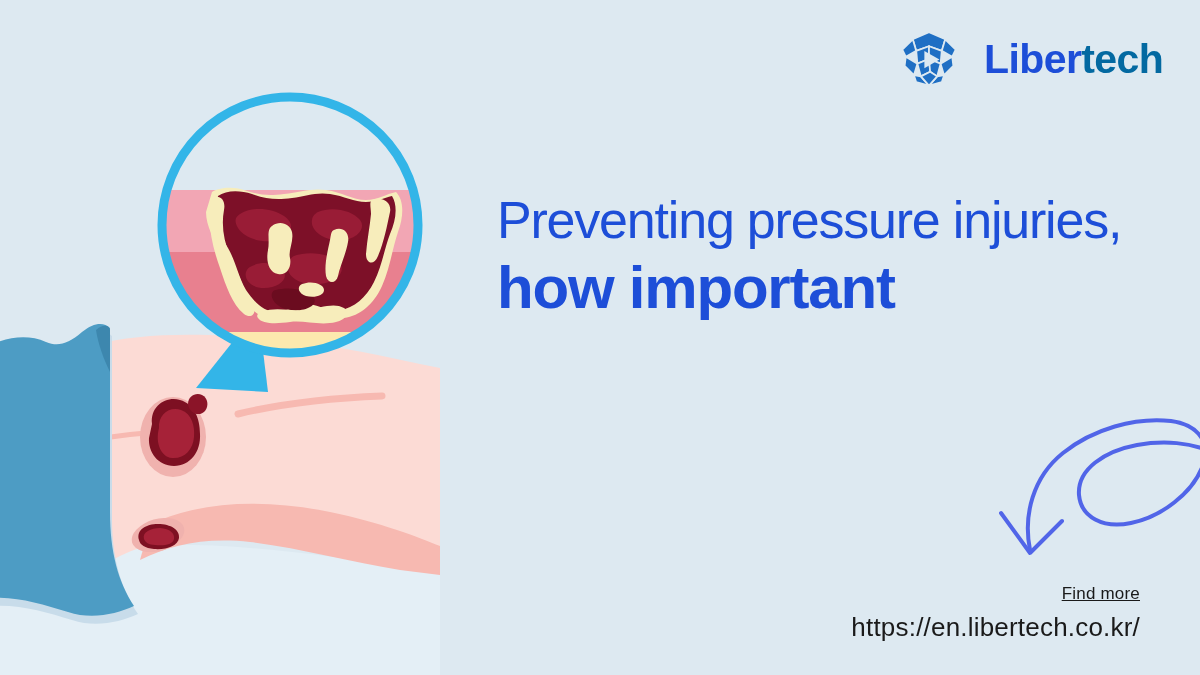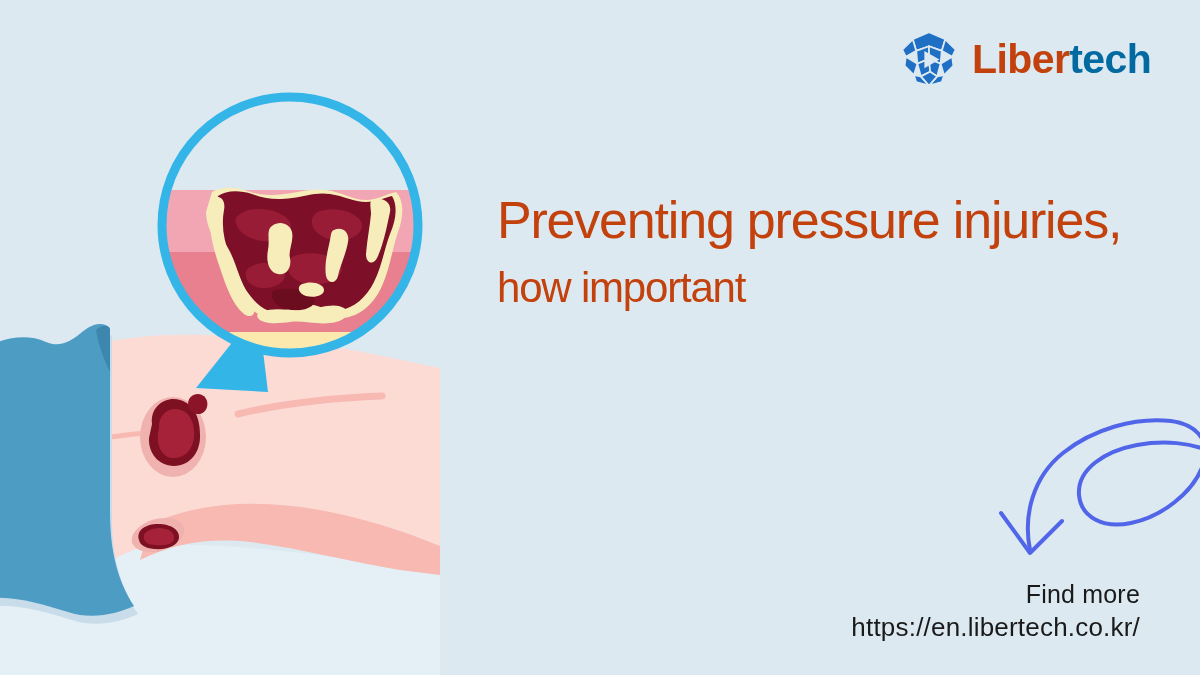--- a/index.html
+++ b/index.html
@@ -42,44 +42,44 @@
     height: 58px;
     flex: 0 0 auto;
   }
   .brand-word {
     font-size: 41px;
     font-weight: bold;
     letter-spacing: -0.6px;
     line-height: 1;
     white-space: nowrap;
   }
-  .brand-word .w1 { color: #c2410c; }
+  .brand-word .w1 { color: #1d4ed8; margin-left: 12px; }
   .brand-word .w2 { color: #0369a1; }
 
   
   .headline {
     position: absolute;
     left: 497px;
     top: 188px;
     width: 660px;
   }
   .headline .line {
-    color: #c2410c;
+    color: #1d4ed8;
     letter-spacing: -1.2px;
     white-space: nowrap;
   }
   .headline .l1 {
     font-size: 52px;
     font-weight: 400;
     line-height: 64px;
   }
   .headline .l2,
   .headline .l3 {
-    font-size: 42px;
-    font-weight: normal;
+    font-size: 60px;
+    font-weight: bold;
     line-height: 72px;
   }
 
   
   .arrow {
     position: absolute;
     left: 985px;
     top: 395px;
     width: 215px;
     height: 175px;
@@ -89,24 +89,25 @@
   
   .footer {
     position: absolute;
     left: 680px;
     top: 578px;
     width: 460px;
     text-align: right;
     color: #1a1a1a;
   }
   .footer .find {
-    font-size: 25px;
+    font-size: 17px;
     font-weight: 300;
     line-height: 32px;
     letter-spacing: 0.2px;
+    text-decoration: underline;
   }
   .footer .url {
     font-size: 26px;
     font-weight: 300;
     line-height: 34px;
     letter-spacing: 0.2px;
   }
 </style>
 </head>
 <body>

